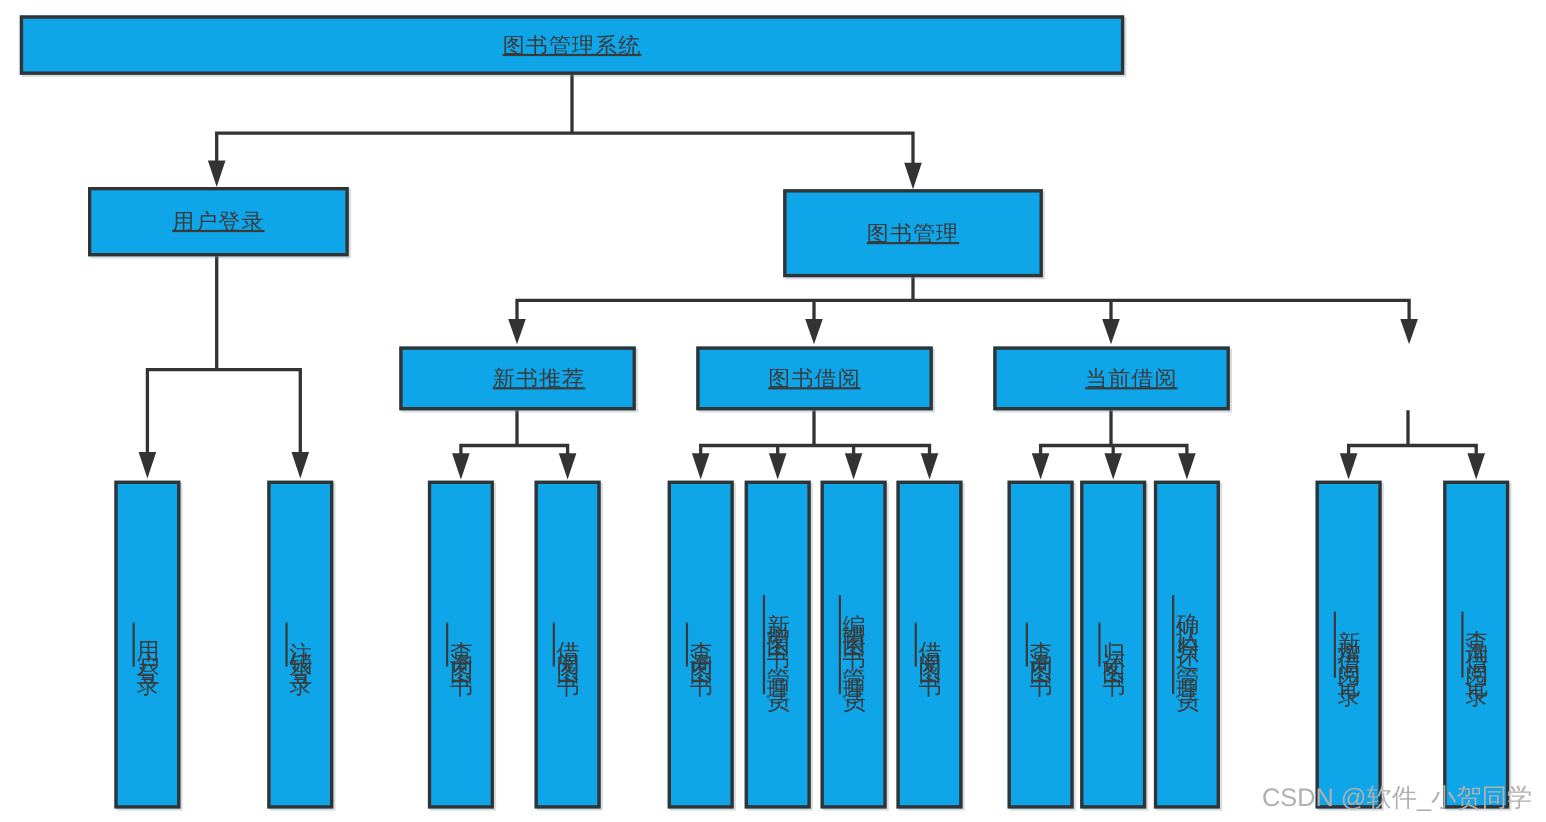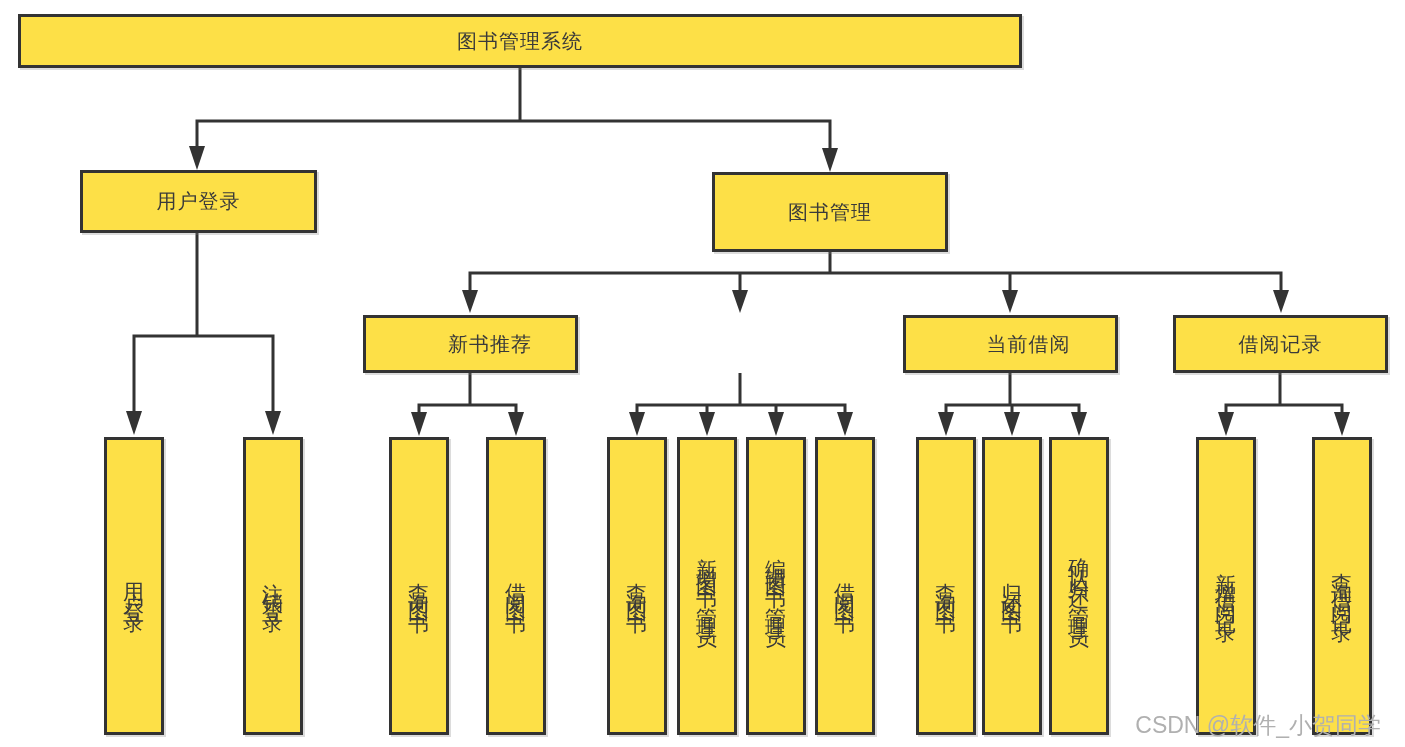--- a/index.html
+++ b/index.html
@@ -26,26 +26,27 @@
   .connector path {
     stroke: var(--line);
     stroke-width: 3;
     fill: none;
   }
   .connector polygon { fill: var(--line); }
   .node {
     position: absolute;
     box-sizing: border-box;
     border: 3px solid var(--line);
-    background: #fde047;
+    background: #0ea5e9;
     color: var(--text);
     display: flex;
     align-items: center;
     justify-content: center;
     box-shadow: 2px 2px 0 rgba(130,130,130,0.28);
+    text-decoration: underline;
   }
   .node.h { font-size: 20px; letter-spacing: 1px; }
   .node.v {
     writing-mode: vertical-rl;
     font-size: 21px;
     letter-spacing: 10px;
     line-height: 1;
   }
   
   .n-root  { left: 18px;  top: 14px;  width: 1004px; height: 54px; }
@@ -58,21 +59,21 @@
   .leaf    { top: 437px; width: 60px; height: 298px; }
   .l1  { left: 104px; }  .l2  { left: 243px; }
   .l3  { left: 389px; }  .l4  { left: 486px; }
   .l5  { left: 607px; }  .l6  { left: 677px; }
   .l7  { left: 746px; }  .l8  { left: 815px; }
   .l9  { left: 916px; }  .l10 { left: 982px; }
   .l11 { left: 1049px; } .l12 { left: 1196px; }
   .l13 { left: 1312px; }
   .watermark {
     position: absolute;
-    right: 24px;
+    right: 12px;
     bottom: 6px;
     font-size: 23px;
     color: var(--watermark);
     z-index: 5;
     white-space: nowrap;
   }
 </style>
 </head>
 <body>
 
@@ -113,22 +114,22 @@
     <polygon points="1218,412 1234,412 1226,436"></polygon>
     <polygon points="1334,412 1350,412 1342,436"></polygon>
   </svg>
 
   <div class="node h n-root">图书管理系统</div>
 
   <div class="node h n-login">用户登录</div>
   <div class="node h n-mgmt">图书管理</div>
 
   <div class="node h n-rec">新书推荐</div>
+  <div class="node h n-bor">图书借阅</div>
   <div class="node h n-cur">当前借阅</div>
-  <div class="node h n-recd">借阅记录</div>
 
   <div class="node v leaf l1">用户登录</div>
   <div class="node v leaf l2">注销登录</div>
 
   <div class="node v leaf l3">查询图书</div>
   <div class="node v leaf l4">借阅图书</div>
 
   <div class="node v leaf l5">查询图书</div>
   <div class="node v leaf l6">新增图书（管理员）</div>
   <div class="node v leaf l7">编辑图书（管理员）</div>

